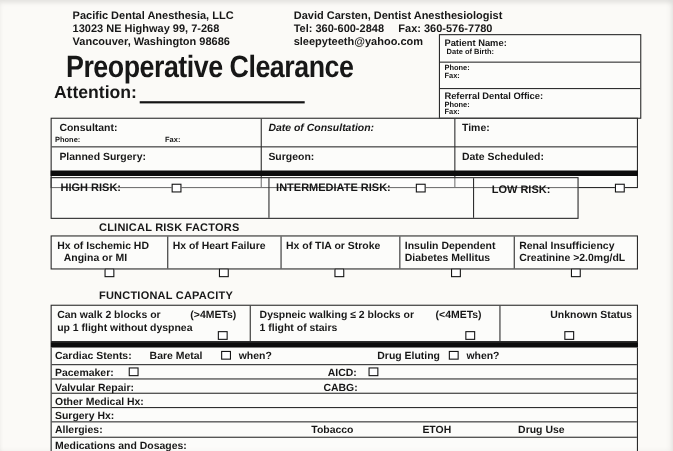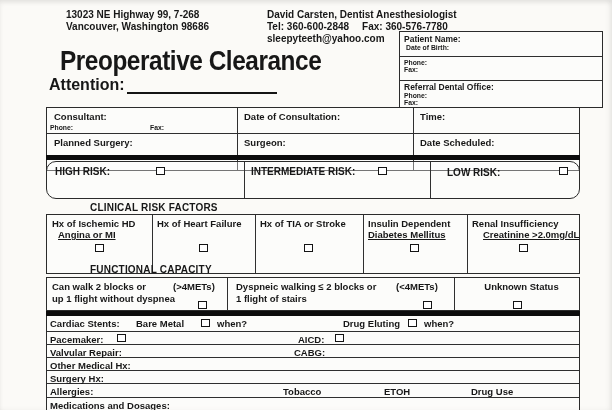--- a/index.html
+++ b/index.html
@@ -21,46 +21,47 @@
   .cb { position:absolute; width:9px; height:8px; border:1.4px solid #141414; background:#fff; }
   .title {
     position:absolute; left:60px; top:45px; font-size:28px; font-weight:700;
     letter-spacing:-.5px; white-space:nowrap; transform:scaleX(.87); transform-origin:left top;
   }
   .attn { position:absolute; left:49px; top:76px; display:flex; align-items:flex-end; }
   .attn-lbl { font-size:16px; font-weight:700; }
   .attn-line { display:inline-block; width:150px; height:15px; border-bottom:2.2px solid #141414; margin-left:2px; }
   .sec-h { position:absolute; left:90px; font-size:10px; font-weight:700; letter-spacing:.2px; white-space:nowrap; }
   .crf-l1 { padding:3px 0 0 5px; font-size:9.5px; font-weight:700; white-space:nowrap; }
-  .crf-l2 { padding-left:11px; font-size:9.5px; font-weight:700; min-height:11px; white-space:nowrap;text-decoration:underline; }
+  .crf-l2 { padding-left:11px; font-size:9.5px; font-weight:700; min-height:11px; white-space:nowrap; }
   .hrow { position:relative; border-bottom:1.1px solid #2f2f2f; }
   .hrow:last-child { border-bottom:none; }
   .hrow .lbl { position:absolute; top:2px; }
   .telfax { display:flex; gap:13px;align-items:flex-end; }
 </style>
 </head>
 <body>
 
 <div class="page">
 
   <div class="abs" style="left:66px; top:9px;">
+    <div class="b10">Pacific Dental Anesthesia, LLC</div>
     <div class="b10">13023 NE Highway 99, 7-268</div>
     <div class="b10">Vancouver, Washington  98686</div>
   </div>
 
   <div class="abs" style="left:267px; top:9px;">
     <div class="b10">David Carsten, Dentist Anesthesiologist</div>
     <div class="telfax">
       <span class="b10">Tel:  360-600-2848</span>
       <span class="b10">Fax:  360-576-7780</span>
     </div>
     <div class="b10" style="font-weight:600;">sleepyteeth@yahoo.com</div>
   </div>
 
-  <div class="abs box" style="left:399px; top:31px; width:204px; height:77px;">
+  <div class="abs box" style="left:399px; top:31px; width:184px; height:77px;">
     <div style="height:24px; padding:2px 0 0 4px;">
       <div class="lbl" style="font-size:8.5px;">Patient Name:</div>
       <div class="sm" style="padding-left:2px;">Date of Birth:</div>
     </div>
     <div style="height:24px; border-top:1.1px solid #2f2f2f; padding:2px 0 0 4px;">
       <div class="sm">Phone:</div>
       <div class="sm">Fax:</div>
     </div>
     <div style="height:29px; border-top:1.1px solid #2f2f2f; padding:1px 0 0 4px;">
       <div class="lbl" style="font-size:8.5px;">Referral Dental Office:</div>
@@ -75,42 +76,42 @@
     <span class="attn-line"></span>
   </div>
 
   <div class="abs box" style="left:46px; top:107px; width:534px; height:64px;">
     <div class="vline" style="left:190px;"></div>
     <div class="vline" style="left:366px;"></div>
     <div class="hline" style="top:25px;"></div>
     <span class="abs lbl" style="left:7px; top:3px;">Consultant:</span>
     <span class="abs sm" style="left:3px; top:16px; font-weight:700;">Phone:</span>
     <span class="abs sm" style="left:103px; top:16px; font-weight:700;">Fax:</span>
-    <span class="abs lbl" style="left:197px; top:3px;">Date of Consultation:</span>
+    <span class="abs lbl" style="left:197px; top:3px;font-style:italic;">Date of Consultation:</span>
     <span class="abs lbl" style="left:373px; top:3px;">Time:</span>
     <span class="abs lbl" style="left:7px; top:29px;text-align:right;">Planned Surgery:</span>
     <span class="abs lbl" style="left:197px; top:29px;">Surgeon:</span>
     <span class="abs lbl" style="left:373px; top:29px;">Date Scheduled:</span>
   </div>
 
   <div class="bar" style="top:155px;"></div>
 
-  <div class="abs box" style="left:46px; top:161px; width:534px; height:38px;border-radius:10px;">
+  <div class="abs box" style="left:46px; top:161px; width:480px; height:38px;">
     <div class="vline" style="left:197px;"></div>
     <div class="vline" style="left:383px;"></div>
     <span class="abs lbl" style="left:8px; top:4px; font-size:10px;">HIGH RISK:</span>
     <span class="cb" style="left:109px; top:5px;"></span>
     <span class="abs lbl" style="left:204px; top:4px; font-size:10px;">INTERMEDIATE RISK:</span>
     <span class="cb" style="left:331px; top:5px;"></span>
     <span class="abs lbl" style="left:400px; top:5px; font-size:10px;">LOW RISK:</span>
     <span class="cb" style="left:512px; top:5px;"></span>
   </div>
 
   <div class="sec-h" style="top:202px;">CLINICAL RISK FACTORS</div>
-  <div class="abs box" style="left:46px; top:214px; width:534px; height:60px;">
+  <div class="abs box" style="left:46px; top:214px; width:534px; height:31px;">
     <div class="vline" style="left:105px;"></div>
     <div class="vline" style="left:208px;"></div>
     <div class="vline" style="left:316px;"></div>
     <div class="vline" style="left:420px;"></div>
 
     <div class="abs" style="left:0; top:0; width:105px; height:45px;">
       <div class="crf-l1">Hx of Ischemic HD</div>
       <div class="crf-l2">Angina  or MI</div>
       <span class="cb" style="left:50%; margin-left:-5px; top:29px;"></span>
     </div>
@@ -124,41 +125,41 @@
       <div class="crf-l2"></div>
       <span class="cb" style="left:50%; margin-left:-5px; top:29px;"></span>
     </div>
     <div class="abs" style="left:316px; top:0; width:104px; height:45px;">
       <div class="crf-l1">Insulin  Dependent</div>
       <div class="crf-l2" style="padding-left:5px;">Diabetes Mellitus</div>
       <span class="cb" style="left:50%; margin-left:-5px; top:29px;"></span>
     </div>
     <div class="abs" style="left:420px; top:0; width:114px; height:45px;">
       <div class="crf-l1">Renal Insufficiency</div>
-      <div class="crf-l2" style="padding-left:16px;">Creatinine &gt;2.0mg/dL</div>
+      <div class="crf-l2" style="padding-left:5px;">Creatinine &gt;2.0mg/dL</div>
       <span class="cb" style="left:50%; margin-left:-5px; top:29px;"></span>
     </div>
   </div>
 
   <div class="sec-h" style="top:264px;">FUNCTIONAL CAPACITY</div>
   <div class="abs box" style="left:46px; top:277px; width:534px; height:34px;">
     <div class="vline" style="left:180px;"></div>
     <div class="vline" style="left:407px;"></div>
 
     <span class="abs lbl" style="left:5px; top:3px;">Can walk 2 blocks or</span>
     <span class="abs lbl" style="left:126px; top:3px;">(&gt;4METs)</span>
     <span class="abs lbl" style="left:5px; top:15px;">up 1 flight without dyspnea</span>
     <span class="cb" style="left:151px; top:23px;"></span>
 
     <span class="abs lbl" style="left:189px; top:3px;">Dyspneic  walking  ≤ 2 blocks  or</span>
     <span class="abs lbl" style="left:349px; top:3px;">(&lt;4METs)</span>
     <span class="abs lbl" style="left:189px; top:15px;">1 flight of stairs</span>
     <span class="cb" style="left:376px; top:23px;"></span>
 
-    <span class="abs lbl" style="left:411px; top:3px; width:127px; text-align:center;">Unknown Status</span>
+    <span class="abs lbl" style="left:427px; top:3px; width:127px; text-align:center;">Unknown Status</span>
     <span class="cb" style="left:466px; top:23px;"></span>
   </div>
 
   <div class="bar" style="top:311px;"></div>
 
   <div class="abs" style="left:46px; top:316px; width:534px; height:94px; border-left:1.4px solid #2b2b2b; border-right:1.4px solid #2b2b2b; background:rgba(255,255,255,.35);">
 
     <div class="hrow" style="height:16px;">
       <span class="lbl" style="left:3px;">Cardiac Stents:</span>
       <span class="lbl" style="left:89px;">Bare Metal</span>

